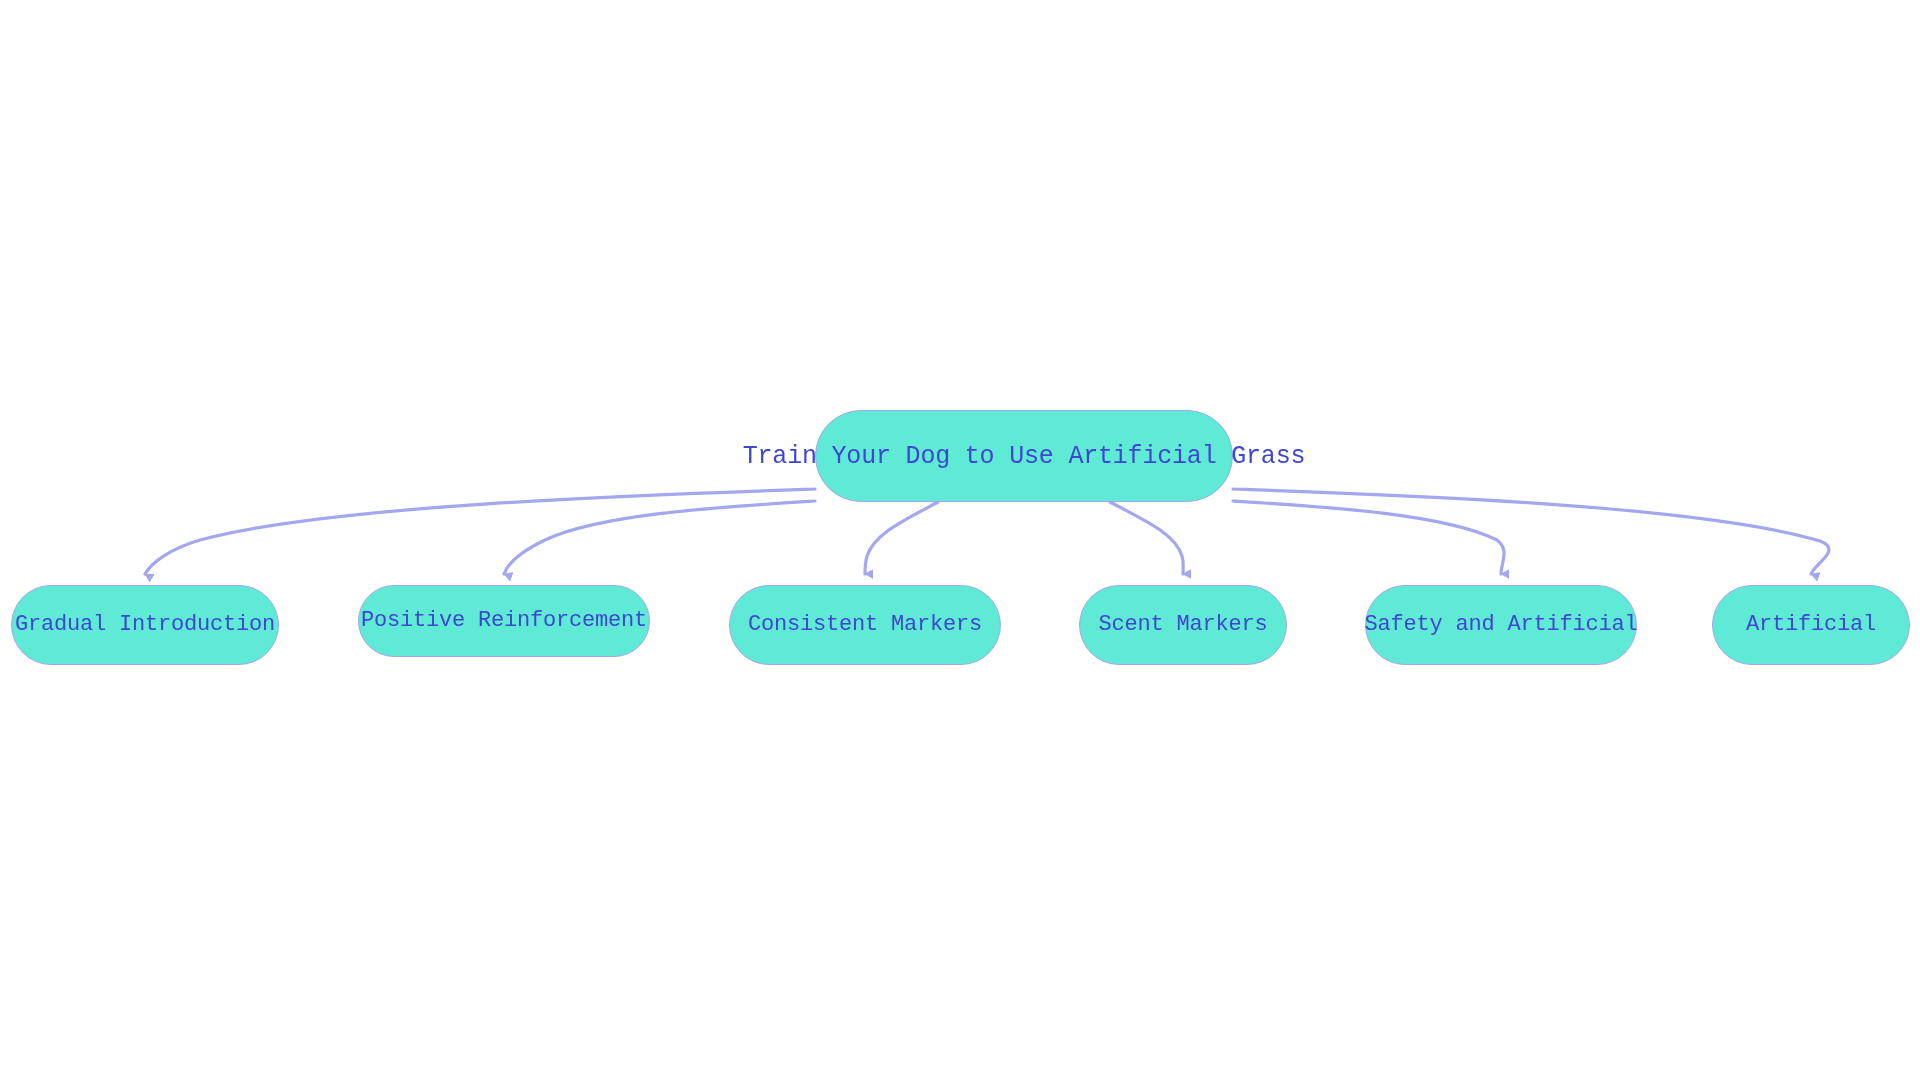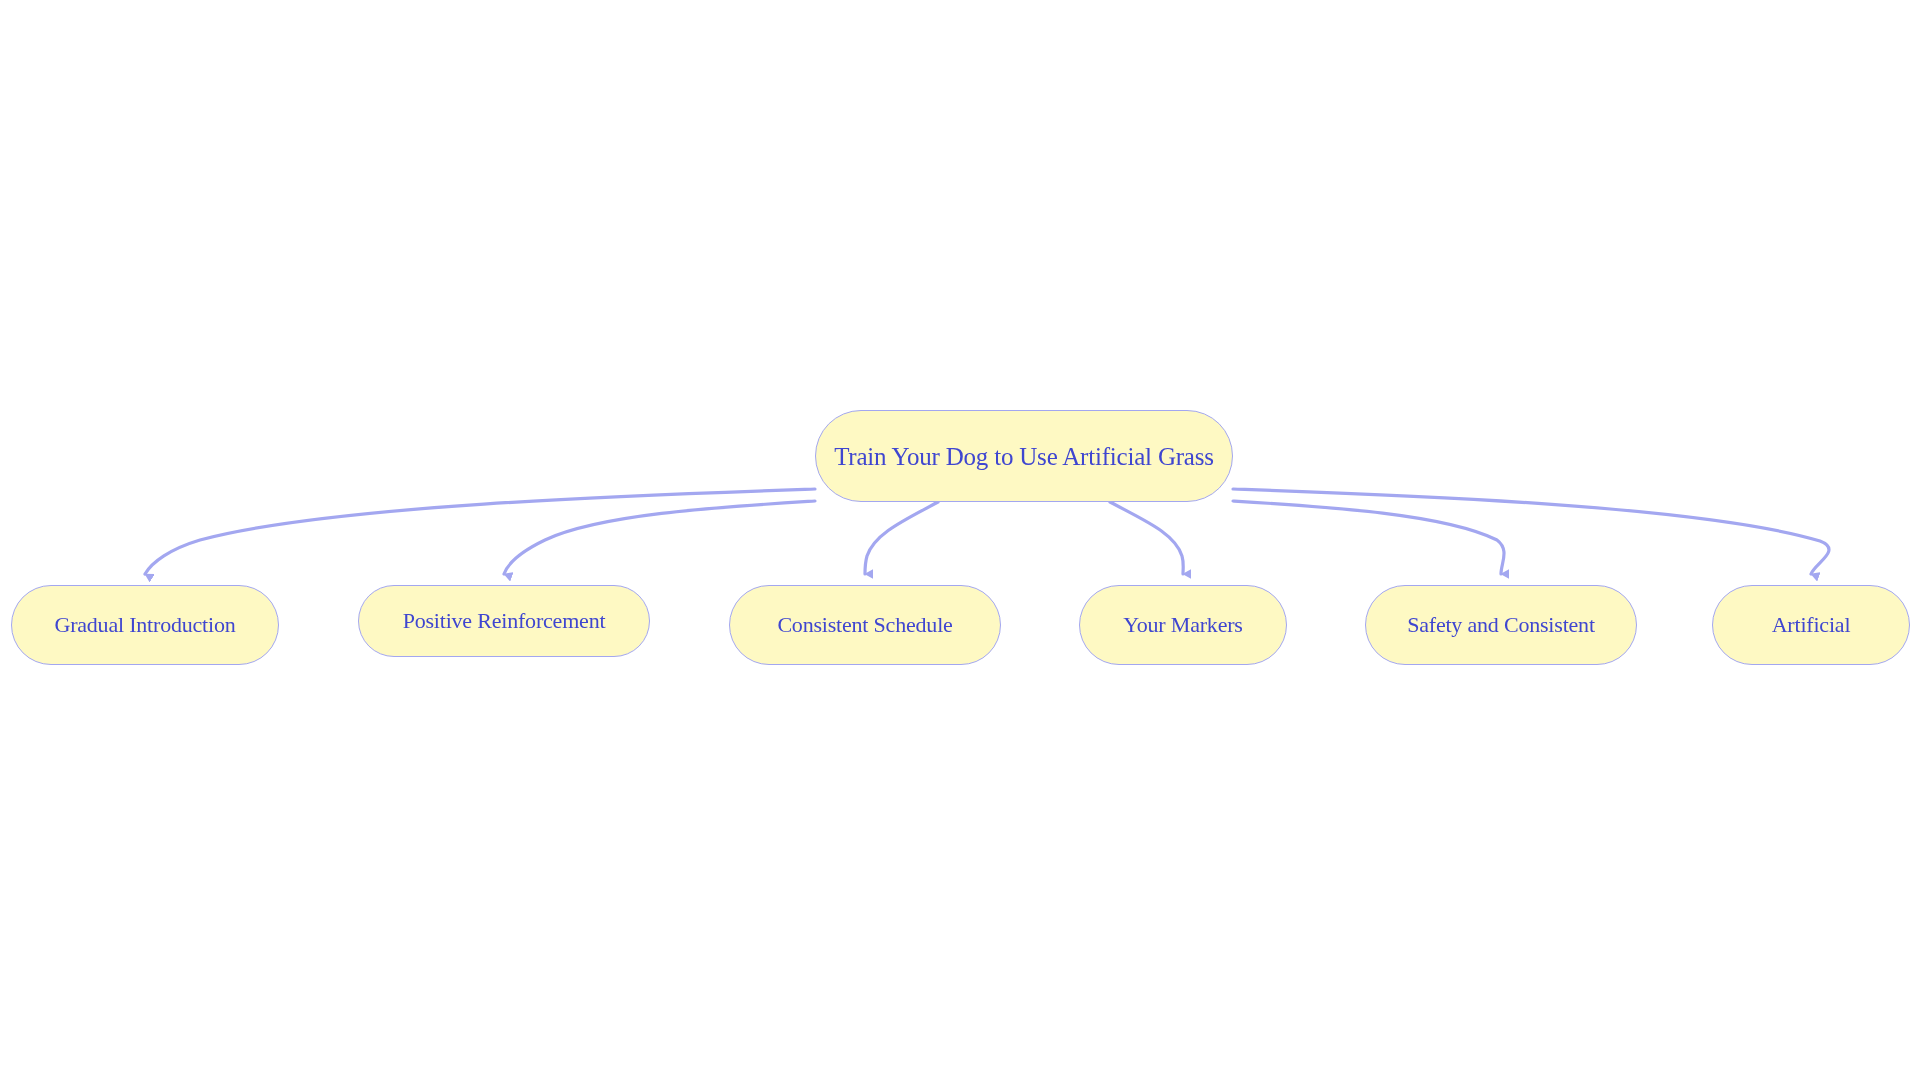--- a/index.html
+++ b/index.html
@@ -24,28 +24,28 @@
     position: absolute;
     left: 0;
     top: 0;
     width: 1920px;
     height: 1083px;
     pointer-events: none;
   }
   .node {
     position: absolute;
     box-sizing: border-box;
-    background: #fef9c3;
+    background: #5eead4;
     border: 1.6px solid #a3a7f0;
     border-radius: 999px;
     display: flex;
     align-items: center;
     justify-content: center;
     color: #3f46d0;
-    font-family: Liberation Serif, serif;
+    font-family: Liberation Mono, monospace;
     font-weight: 400;
     white-space: nowrap;
     letter-spacing: -0.2px;
   }
   .node-root {
     font-size: 25px;
   }
   .node-leaf {
     font-size: 22px;
   }
@@ -88,28 +88,28 @@
 
   <div class="node node-leaf" style="left:11px; top:585px; width:268px; height:80px;">
     <span class="node-label">Gradual Introduction</span>
   </div>
 
   <div class="node node-leaf" style="left:358px; top:585px; width:292px; height:72px;">
     <span class="node-label">Positive Reinforcement</span>
   </div>
 
   <div class="node node-leaf" style="left:729px; top:585px; width:272px; height:80px;">
-    <span class="node-label">Consistent Schedule</span>
+    <span class="node-label">Consistent Markers</span>
   </div>
 
   <div class="node node-leaf" style="left:1079px; top:585px; width:208px; height:80px;">
-    <span class="node-label">Your Markers</span>
+    <span class="node-label">Scent Markers</span>
   </div>
 
   <div class="node node-leaf" style="left:1365px; top:585px; width:272px; height:80px;">
-    <span class="node-label">Safety and Consistent</span>
+    <span class="node-label">Safety and Artificial</span>
   </div>
 
   <div class="node node-leaf" style="left:1712px; top:585px; width:198px; height:80px;">
     <span class="node-label">Artificial</span>
   </div>
 
 </div>
 
 </body></html>

